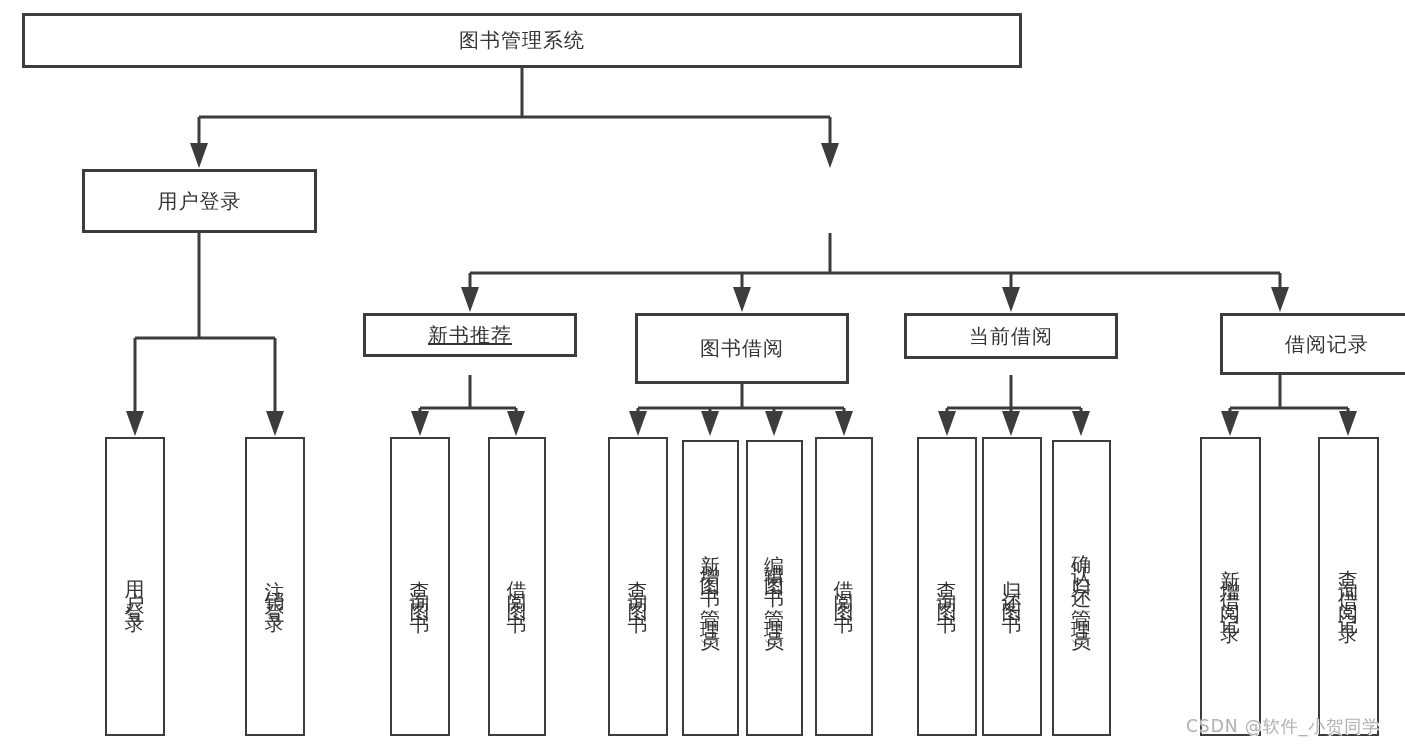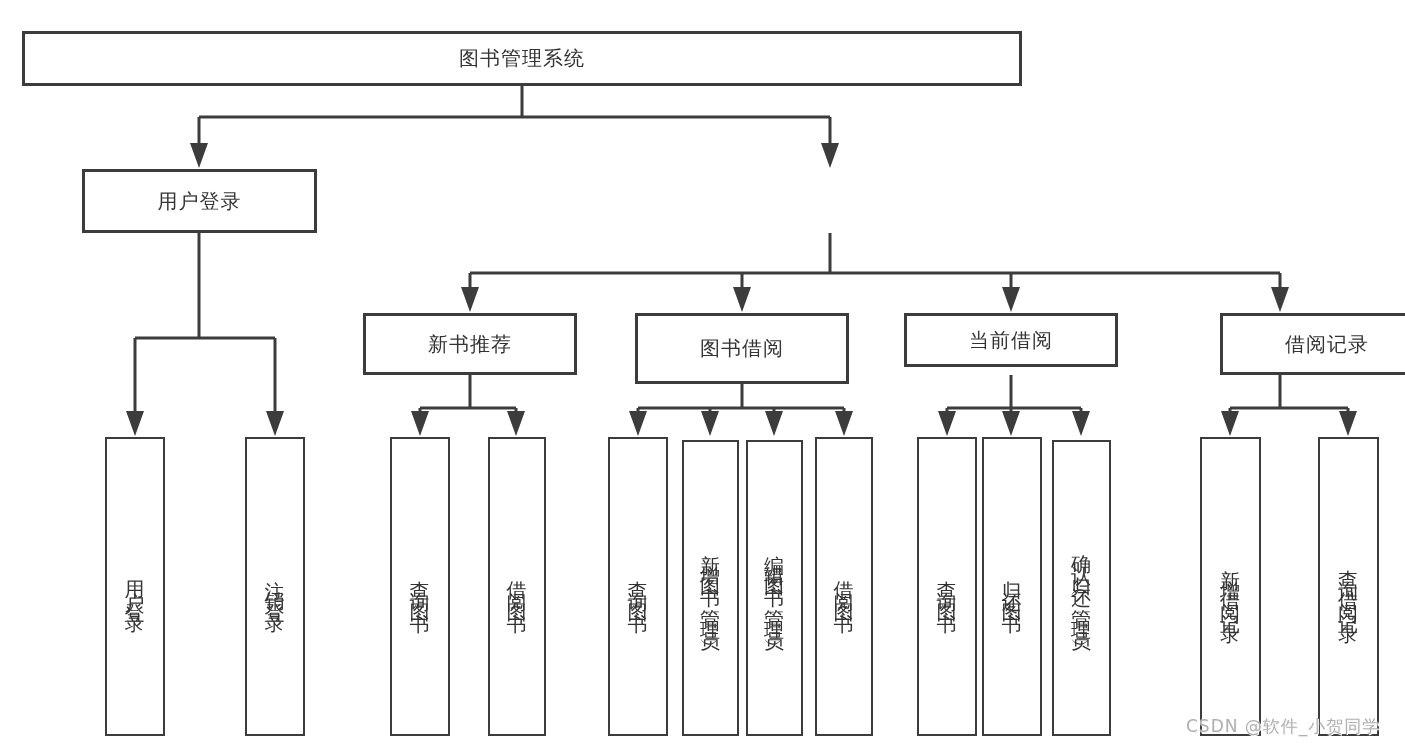--- a/index.html
+++ b/index.html
@@ -104,27 +104,27 @@
     <path d="M1011 375 V408 M947 408 H1081 M947 408 V418 M1011 408 V418 M1081 408 V418"></path>
     <polygon points="938,411 956,411 947,436"></polygon>
     <polygon points="1002,411 1020,411 1011,436"></polygon>
     <polygon points="1072,411 1090,411 1081,436"></polygon>
 
     <path d="M1280 375 V408 M1230 408 H1348 M1230 408 V418 M1348 408 V418"></path>
     <polygon points="1221,411 1239,411 1230,436"></polygon>
     <polygon points="1339,411 1357,411 1348,436"></polygon>
   </svg>
 
-  <div class="node" style="left:22px; top:13px; width:1000px; height:55px;margin-top:18px;">图书管理系统</div>
+  <div class="node" style="left:22px; top:13px; width:1000px; height:55px;">图书管理系统</div>
 
   <div class="node" style="left:82px; top:169px; width:235px; height:64px;">用户登录</div>
 
-  <div class="node" style="left:363px; top:313px; width:214px; height:62px;">新书推荐</div>
+  <div class="node" style="left:363px; top:313px; width:214px; height:44px;text-decoration:underline;">新书推荐</div>
   <div class="node" style="left:635px; top:313px; width:214px; height:71px;">图书借阅</div>
-  <div class="node" style="left:904px; top:313px; width:214px; height:54px;">当前借阅</div>
+  <div class="node" style="left:904px; top:313px; width:214px; height:46px;">当前借阅</div>
   <div class="node" style="left:1173px; top:313px; width:214px; height:62px;margin-left:47px;">借阅记录</div>
 
   <div class="node leaf" style="left:105px; top:437px; width:60px; height:299px;">
     <span>用户登录</span>
   </div>
   <div class="node leaf" style="left:245px; top:437px; width:60px; height:299px;">
     <span>注销登录</span>
   </div>
 
   <div class="node leaf" style="left:390px; top:437px; width:60px; height:299px;">

